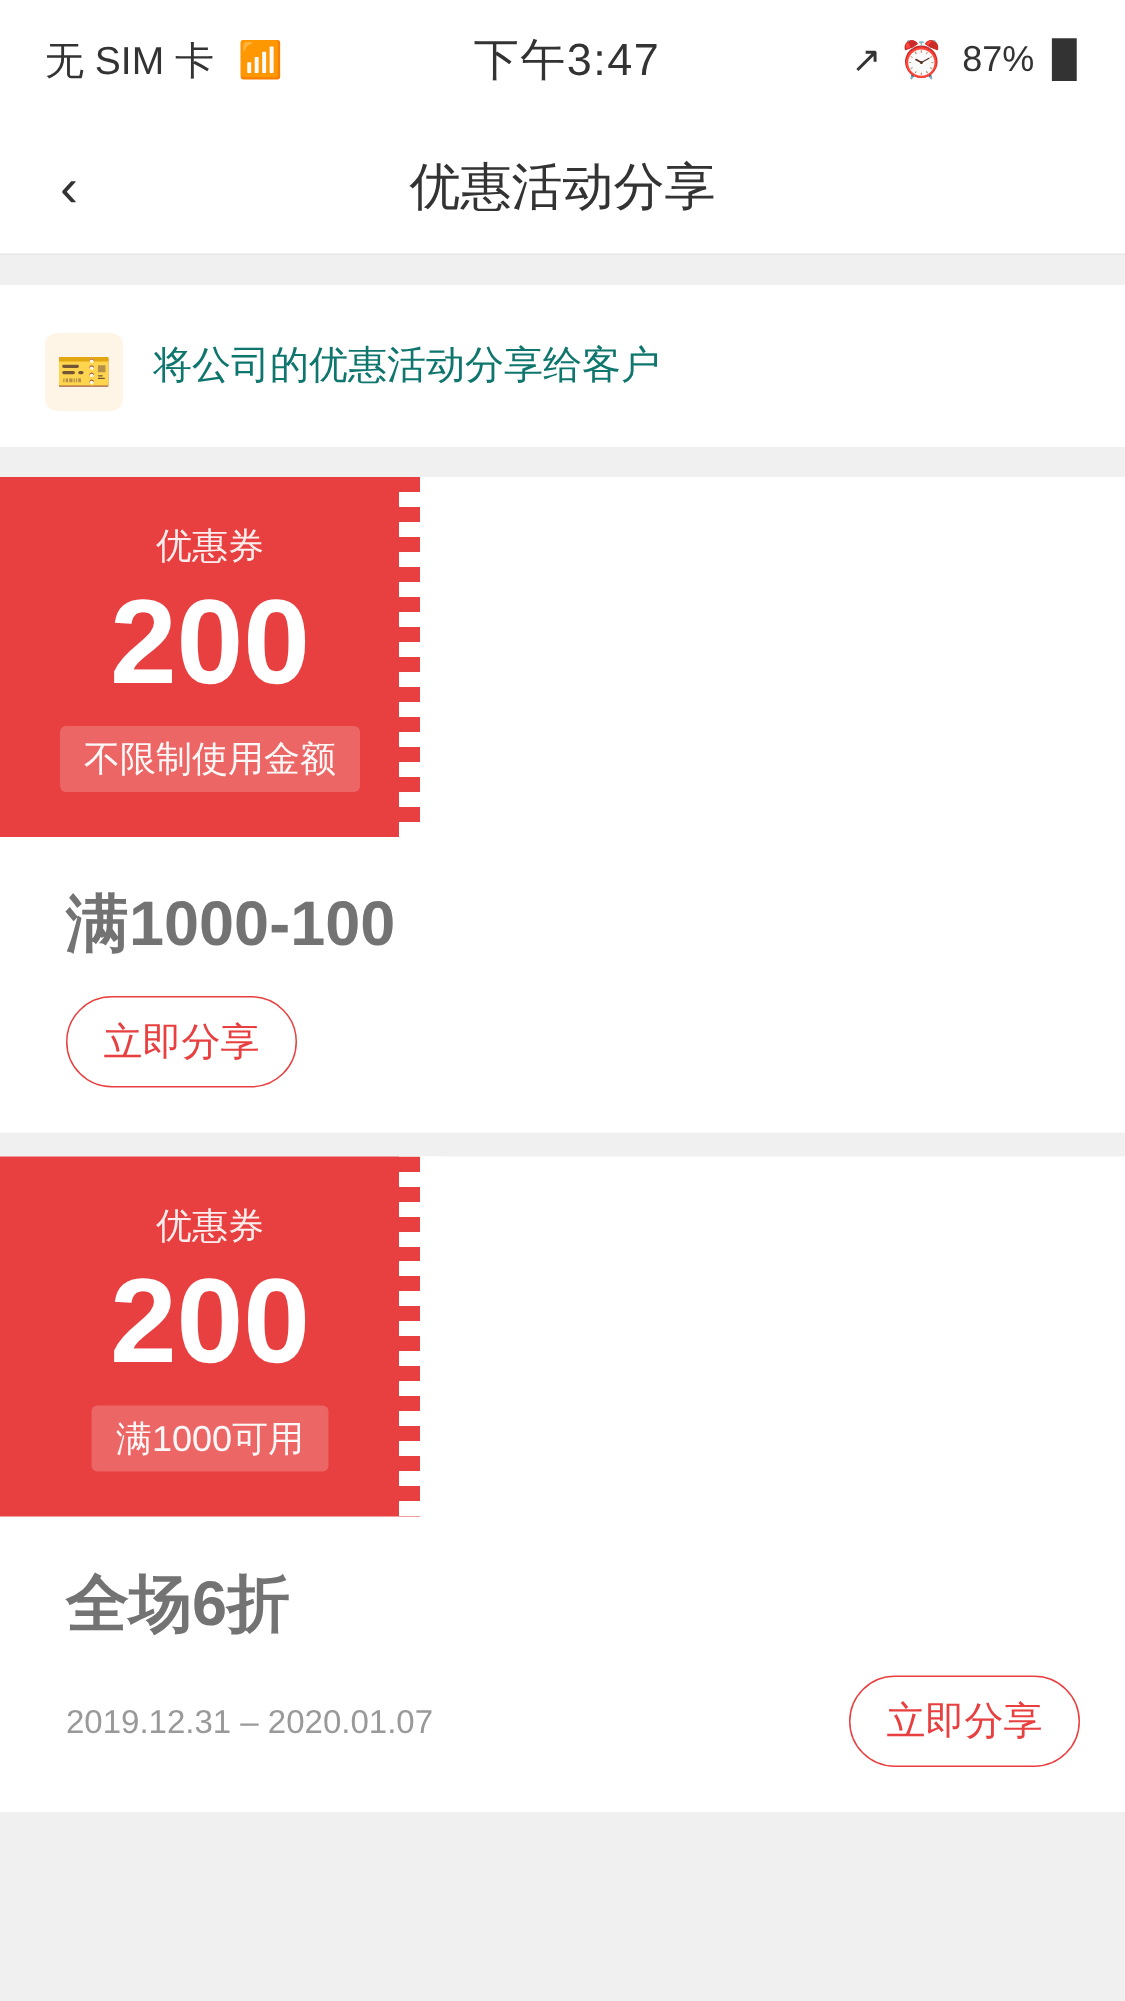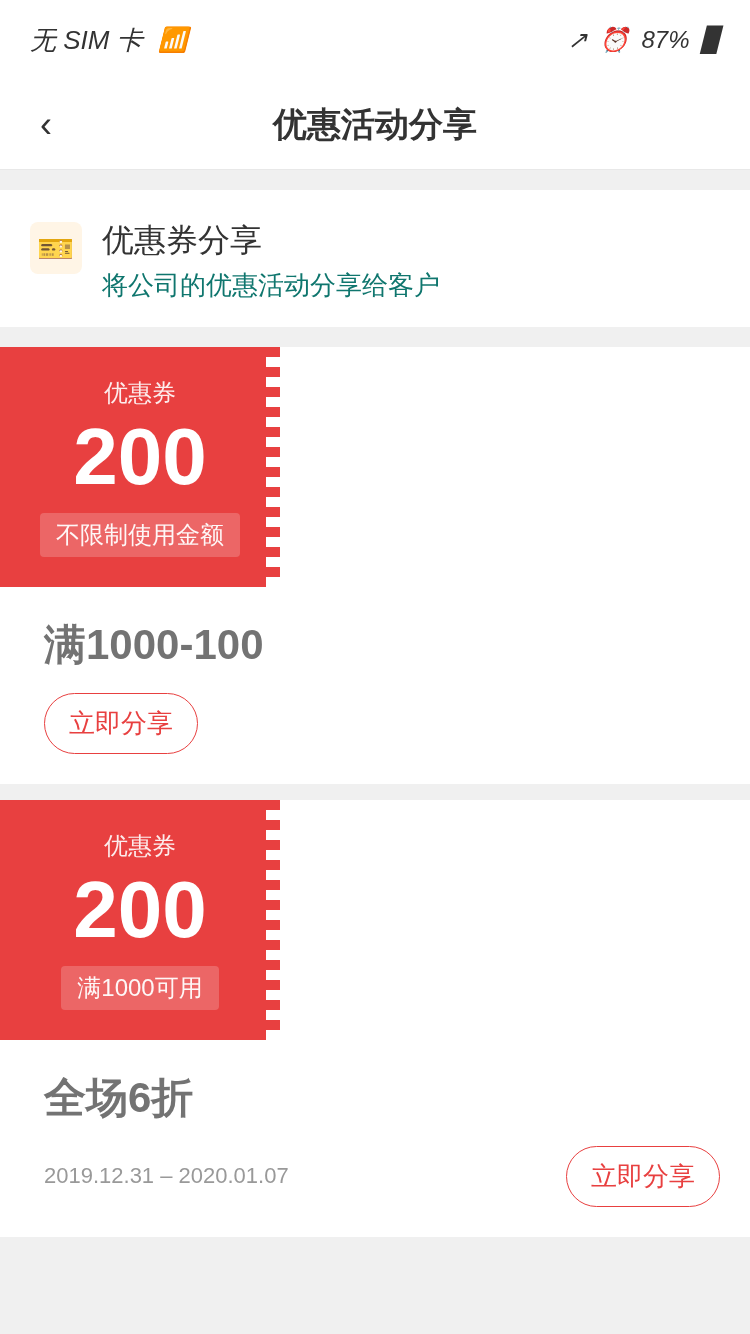--- a/index.html
+++ b/index.html
@@ -17,21 +17,20 @@
     .status-bar {
       width: 100%;
       height: 80px;
       background: #fff;
       display: flex;
       align-items: center;
       justify-content: space-between;
       padding: 0 30px;
       font-size: 28px;
       font-weight: 500;
-      font-style: italic;
     }
     .status-left {
       display: flex;
       align-items: center;
       gap: 16px;
       font-size: 26px;
     }
     .wifi-icon { font-size: 24px; }
     .status-center {
       font-size: 30px;
@@ -59,21 +58,21 @@
     .nav-back {
       position: absolute;
       left: 30px;
       font-size: 36px;
       color: #333;
       cursor: pointer;
       padding: 10px;
     }
     .nav-title {
       font-size: 34px;
-      font-weight: 700;
+      font-weight: 400;
       color: #333;
     }
 
     
     .section-header {
       background: #fff;
       padding: 30px 30px 24px 30px;
       margin-top: 20px;
       display: flex;
       align-items: flex-start;
@@ -221,37 +220,37 @@
     }
   </style>
 </head>
 <body>
 
 <div class="status-bar">
   <div class="status-left">
     <span>无 SIM 卡</span>
     <span class="wifi-icon">📶</span>
   </div>
+  <div class="status-center">下午3:47</div>
   <div class="status-right">
     <span>↗</span>
     <span>⏰</span>
     <span>87%</span>
     <span>▉</span>
   </div>
 </div>
 
 <div class="nav-bar">
   <span class="nav-back">‹</span>
   <span class="nav-title">优惠活动分享</span>
 </div>
 
 <div class="section-header">
   <div class="section-icon">🎫</div>
   <div class="section-text">
-    <div class="section-title">优惠券分享</div>
     <div class="section-subtitle">将公司的优惠活动分享给客户</div>
   </div>
 </div>
 
 <div class="coupon-list" id="coupon-list">
 <div class="coupon-card">
     <div class="coupon-left" style="background:#e84040">
       <div class="coupon-label">优惠券</div>
       <div class="coupon-amount">200</div>
       <div class="coupon-condition">不限制使用金额</div>

